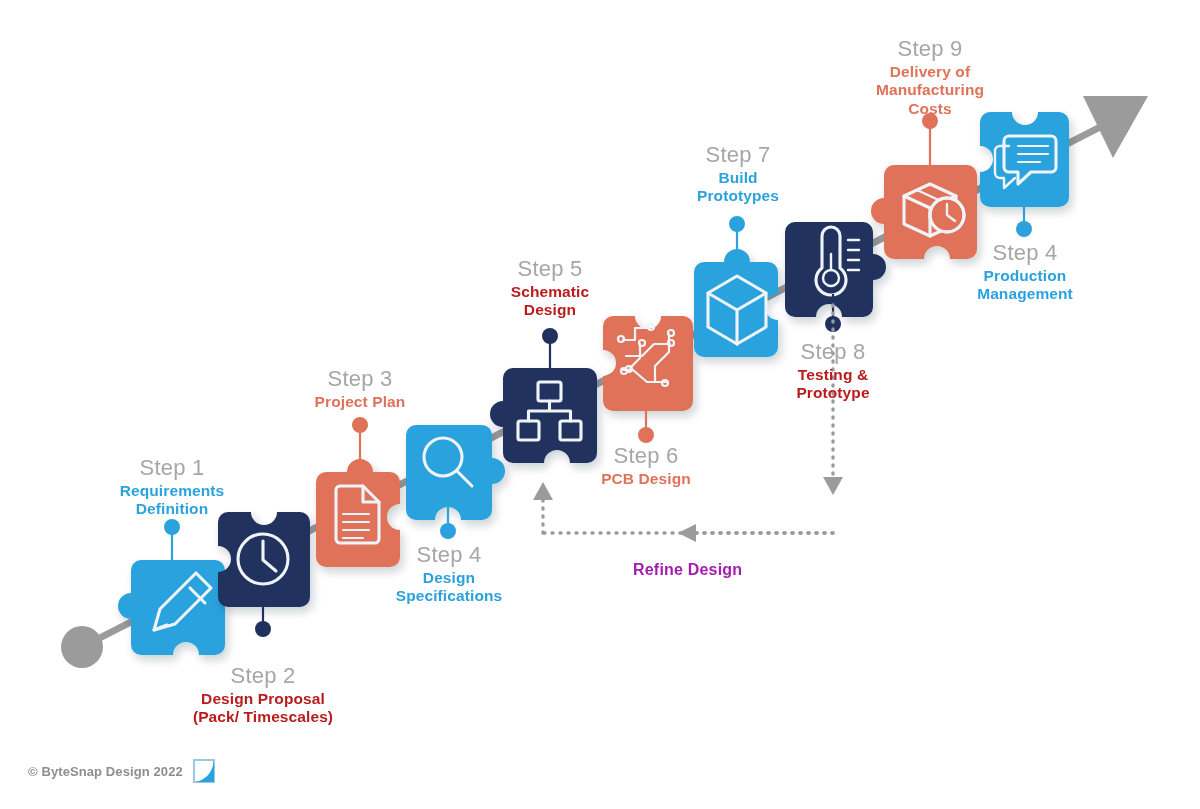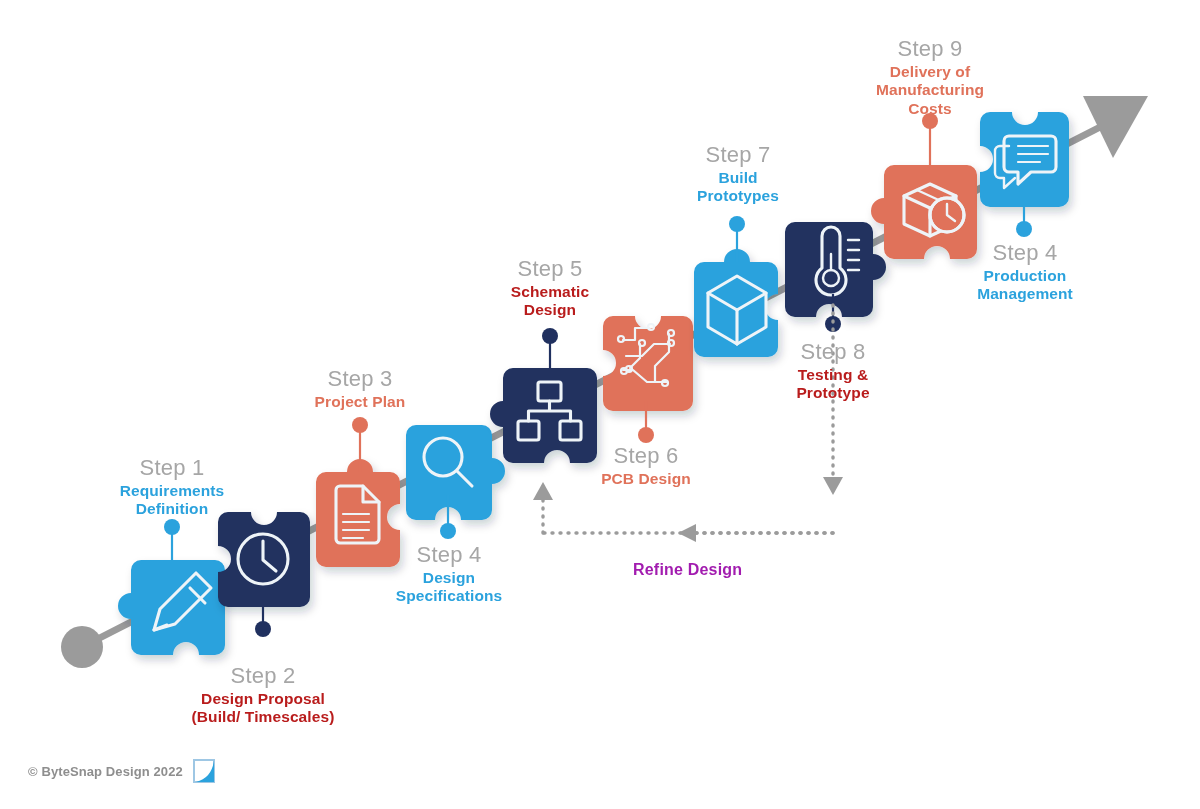--- a/index.html
+++ b/index.html
@@ -226,21 +226,21 @@
     <div class="ttl c-blue">
       <div>Requirements</div>
         <div>Definition</div>
     </div>
   </div>
 
   <div class="lbl" style="left:143px;top:663px;width:240px;">
     <div class="num">Step 2</div>
     <div class="ttl c-navy">
       <div>Design Proposal</div>
-        <div>(Build/ Timescales)</div>
+        <div>(Pack/ Timescales)</div>
     </div>
   </div>
 
   <div class="lbl" style="left:272px;top:366px;width:176px;">
     <div class="num">Step 3</div>
     <div class="ttl c-orange">
       <div>Project Plan</div>
     </div>
   </div>
 

